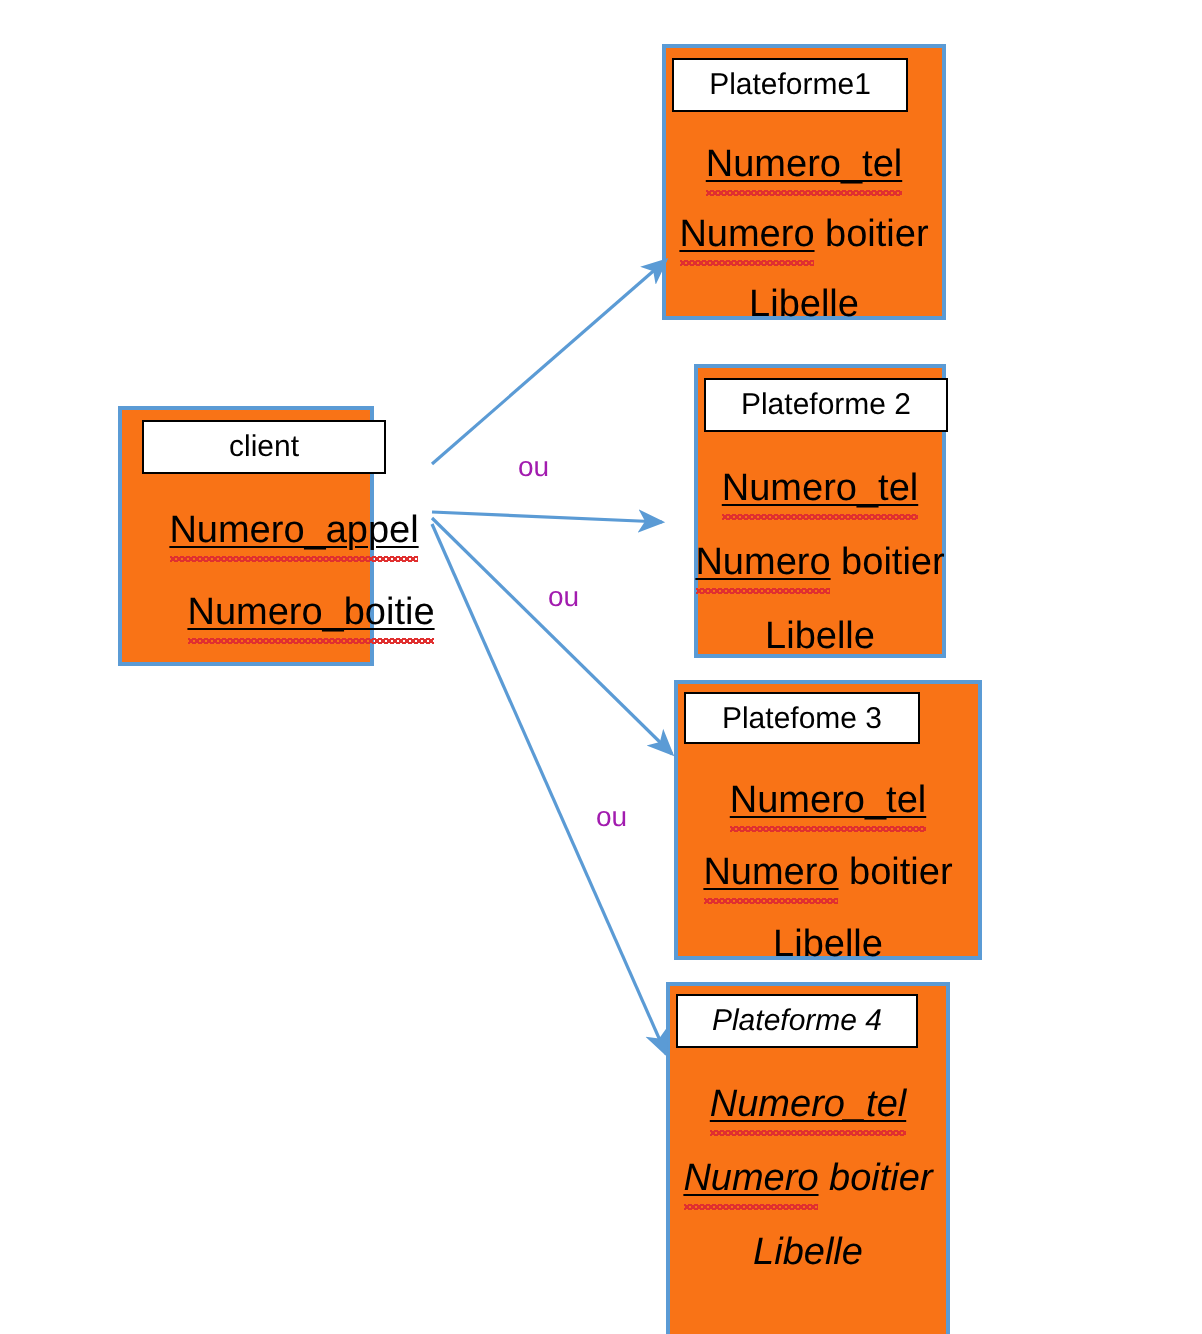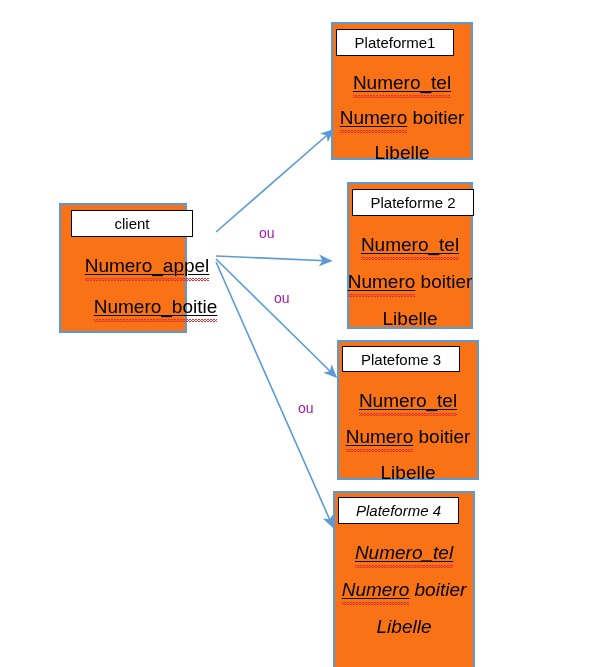--- a/index.html
+++ b/index.html
@@ -143,21 +143,21 @@
       </div>
       <div class="attr" style="margin-top:16px;">
         <span class="u">Numero</span><span> boitier</span>
       </div>
       <div class="attr" style="margin-top:16px;">
         <span>Libelle</span>
       </div>
     </div>
   </div>
 
-  <div class="entity" style="left:337px; top:340px; width:142px; height:140px;">
+  <div class="entity" style="left:337px; top:340px; width:154px; height:140px;">
     <div class="entity-title" style="left:3px; top:4px; width:118px; height:26px;">
       <span>Platefome 3</span>
     </div>
     <div class="entity-body" style="top:40px;">
       <div class="attr" style="margin-top:9px;">
         <span class="u">Numero_tel</span><span></span>
       </div>
       <div class="attr" style="margin-top:15px;">
         <span class="u">Numero</span><span> boitier</span>
       </div>

